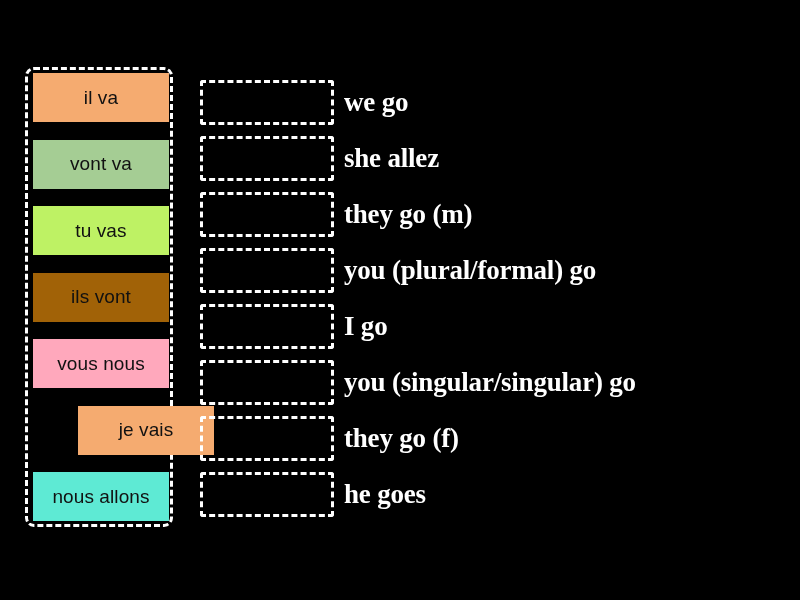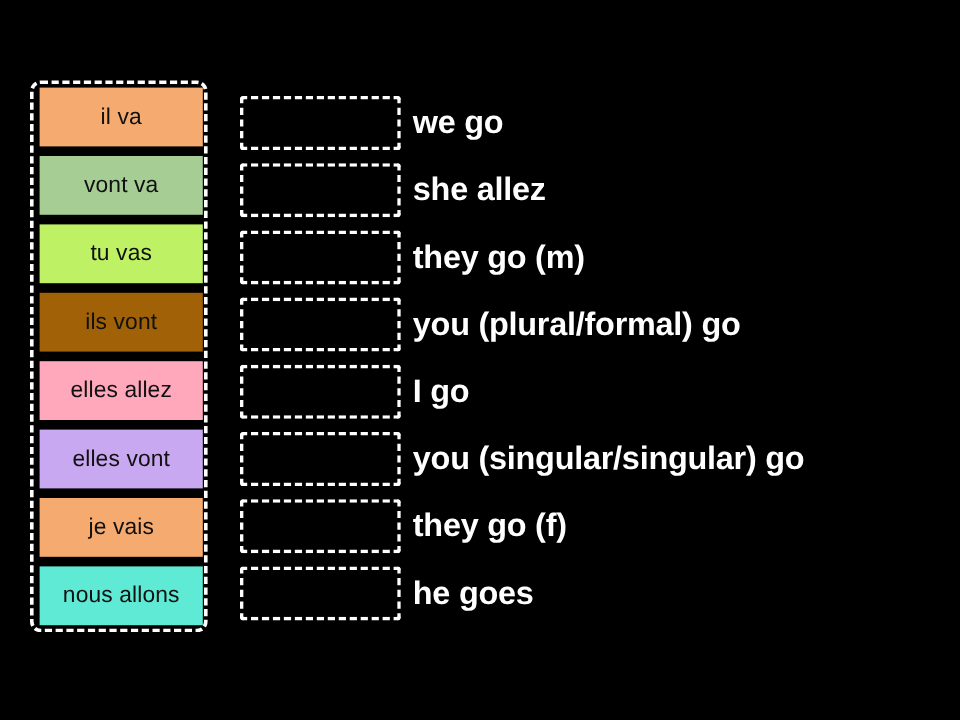--- a/index.html
+++ b/index.html
@@ -82,20 +82,21 @@
   
   #label-column {
     position: absolute;
     left: 344px;
     top: 80px;
     width: 450px;
     height: 448px;
     display: flex;
     flex-direction: column;
     justify-content: flex-start;
+    font-family: Liberation Serif, serif;
   }
 
   .answer-label {
     height: 45px;
     margin-bottom: 11px;
     display: flex;
     align-items: center;
     color: #ffffff;
     font-size: 27px;
     font-weight: 700;
@@ -107,23 +108,22 @@
 </head>
 <body style="background: rgb(0, 0, 0);">
 
 <div id="stage">
 
   <div id="tile-tray" style="border-color: rgb(255, 255, 255);">
     <div class="tile" style="background-color: rgb(245, 171, 112); color: rgb(17, 17, 17);">il va</div>
     <div class="tile" style="background-color: rgb(165, 205, 148); color: rgb(17, 17, 17);">vont va</div>
     <div class="tile" style="background-color: #bef264; color: rgb(17, 17, 17); text-align: right;">tu vas</div>
     <div class="tile" style="background-color: #a16207; color: rgb(17, 17, 17);">ils vont</div>
-    <div class="tile" style="background-color: rgb(255, 168, 188); color: rgb(17, 17, 17);">elles allez</div>
-    <div class="tile" style="background-color: rgb(200, 168, 240); color: rgb(17, 17, 17);">elles vont</div>
-    <div class="tile" style="background-color: rgb(245, 171, 112); color: rgb(17, 17, 17);">je vais</div>
+    <div class="tile" style="background-color: rgb(255, 168, 188); color: rgb(17, 17, 17);">vous nous</div>
+    <div class="tile" style="background-color: rgb(245, 171, 112); color: rgb(17, 17, 17); margin-left: 45px;">je vais</div>
     <div class="tile" style="background-color: #5eead4; color: rgb(17, 17, 17);">nous allons</div>
   </div>
 
   <div id="dropzone-column">
     <div class="dropzone" style="border-color: rgb(255, 255, 255);"></div>
     <div class="dropzone" style="border-color: rgb(255, 255, 255);"></div>
     <div class="dropzone" style="border-color: rgb(255, 255, 255);"></div>
     <div class="dropzone" style="border-color: rgb(255, 255, 255);"></div>
     <div class="dropzone" style="border-color: rgb(255, 255, 255);"></div>
     <div class="dropzone" style="border-color: rgb(255, 255, 255);"></div>

